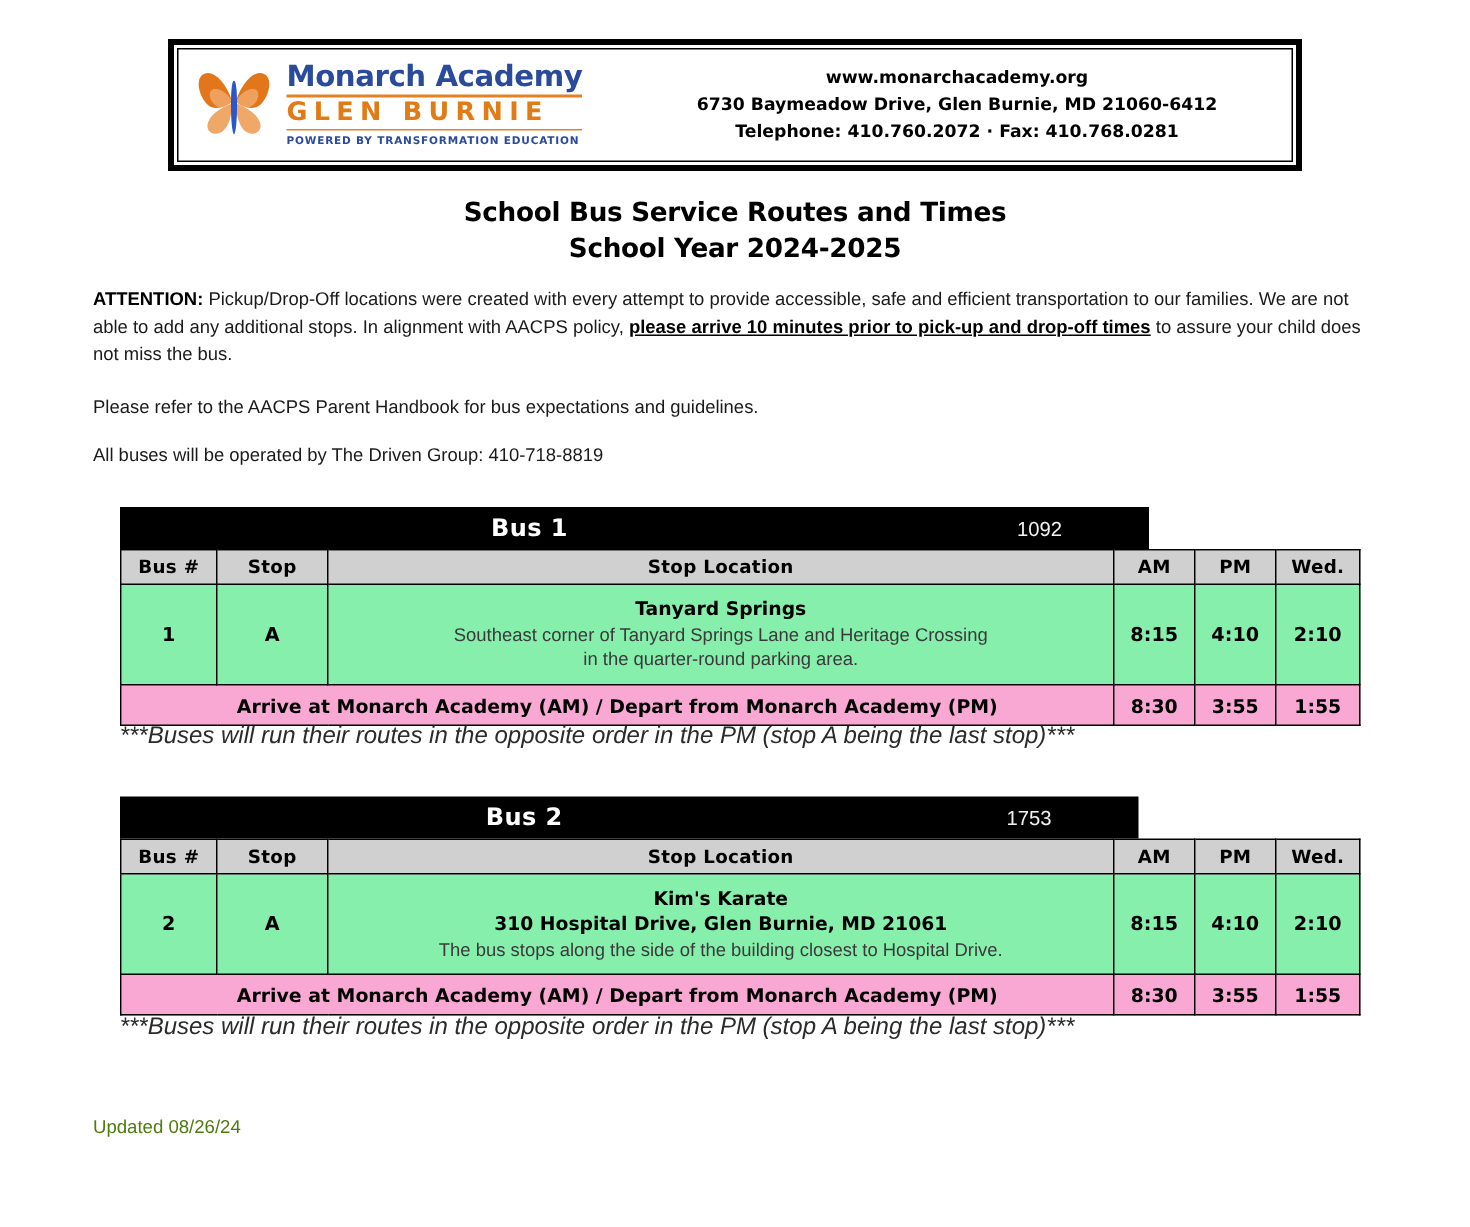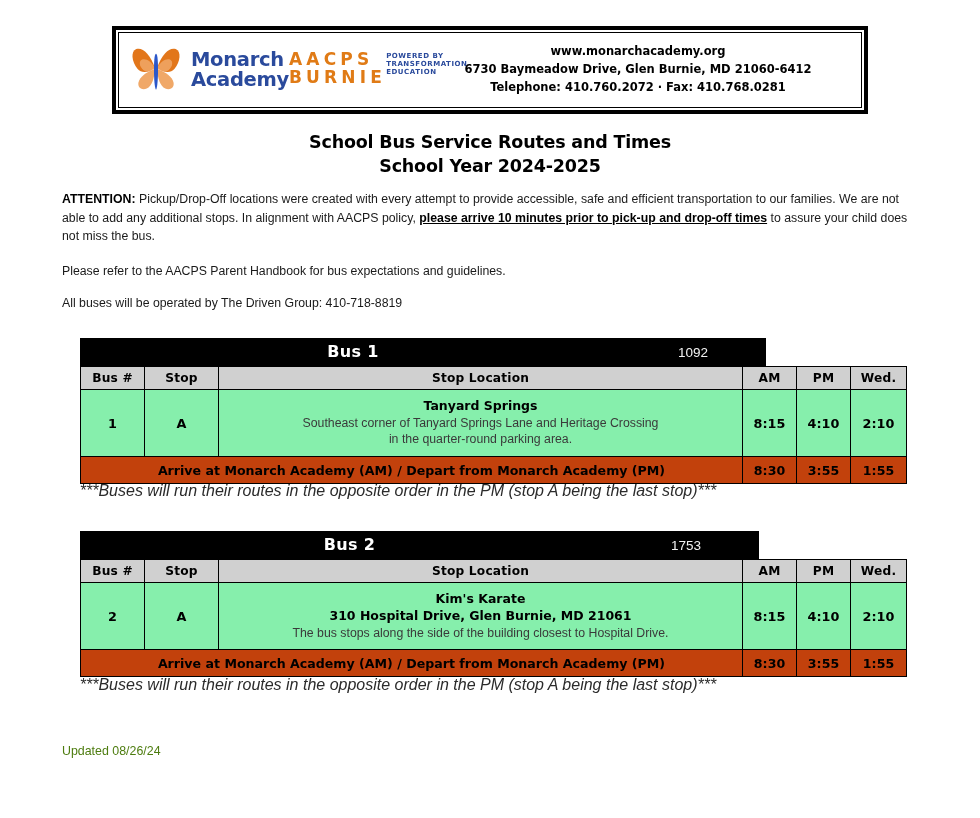--- a/index.html
+++ b/index.html
@@ -48,21 +48,21 @@
     box-sizing: border-box;
   }
   .butterfly {
     width: 58px;
     height: 60px;
     flex: 0 0 auto;
     margin-right: 6px;
   }
   .logo-text {
     display: flex;
-    flex-direction: row;
+    flex-direction: column;
     justify-content: center;
   }
   .logo-line1 {
     font-family: "DejaVu Sans", sans-serif;
     font-size: 19.5px;
     font-weight: bold;
     color: #2a4a9c;
     letter-spacing: -0.3px;
     line-height: 1.05;
   }
@@ -230,21 +230,21 @@
   .loc-detail {
     font-family: "Liberation Sans", sans-serif;
     font-weight: normal;
     font-size: 12.3px;
     display: block;
     color: #3a3a3a;
   }
   tr.stop-row td.time { font-size: 12.8px; }
 
   tr.arrive-row td {
-    background: #c2410c;
+    background: #f9a8d4;
     height: 26px;
     font-size: 12.6px;
     font-weight: bold;
   }
 
   
   .footnote {
     position: absolute;
     width: 784px;
     left: 0;
@@ -286,21 +286,21 @@
         <path d="M52 48 C62 52 74 58 79 68 C84 78 76 86 66 82 C57 78 53 64 52 50 Z" fill="#f0a868"></path>
 
         <path d="M48 46 C42 36 34 30 26 32 C20 34 21 44 28 50 C34 55 42 52 48 46 Z" fill="#f0a868" opacity="0.85"></path>
         <path d="M52 46 C58 36 66 30 74 32 C80 34 79 44 72 50 C66 55 58 52 52 46 Z" fill="#f0a868" opacity="0.85"></path>
 
         <path d="M50 22 C52 22 53.5 30 53.5 50 C53.5 68 52 82 50 84 C48 82 46.5 68 46.5 50 C46.5 30 48 22 50 22 Z" fill="#2b57c9"></path>
       </svg>
       <div class="logo-text">
         <div class="logo-line1">Monarch Academy</div>
         <div class="logo-rule"></div>
-        <div class="logo-line2">AACPS BURNIE</div>
+        <div class="logo-line2">GLEN BURNIE</div>
         <div class="logo-rule"></div>
         <div class="logo-line3">POWERED BY TRANSFORMATION EDUCATION</div>
       </div>
     </div>
 
     <div class="contact-block">
       <div>www.monarchacademy.org</div>
       <div>6730 Baymeadow Drive, Glen Burnie, MD 21060-6412</div>
       <div>Telephone: 410.760.2072 · Fax: 410.768.0281</div>
     </div>

